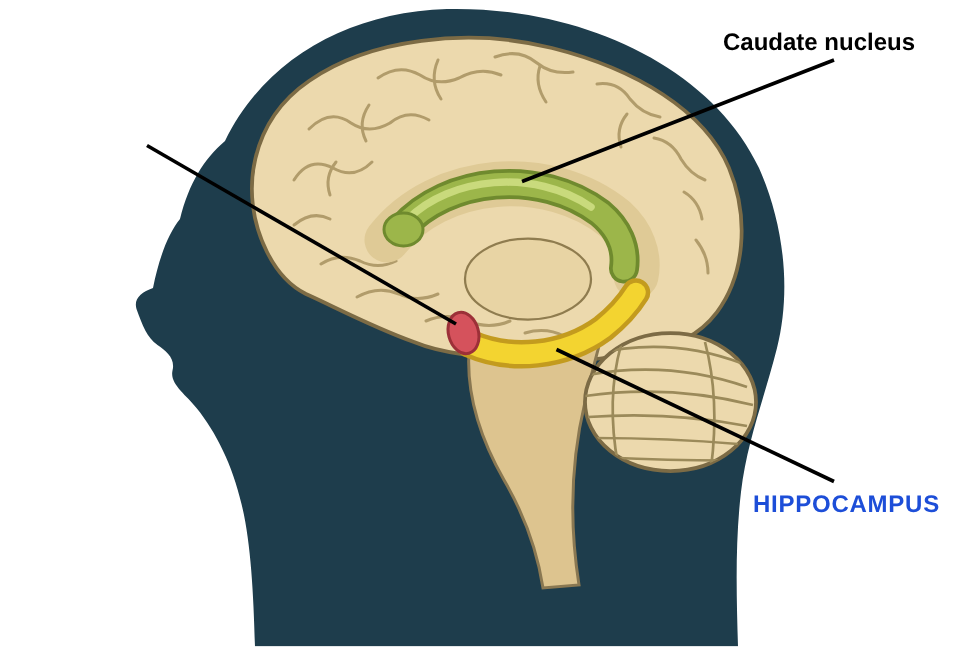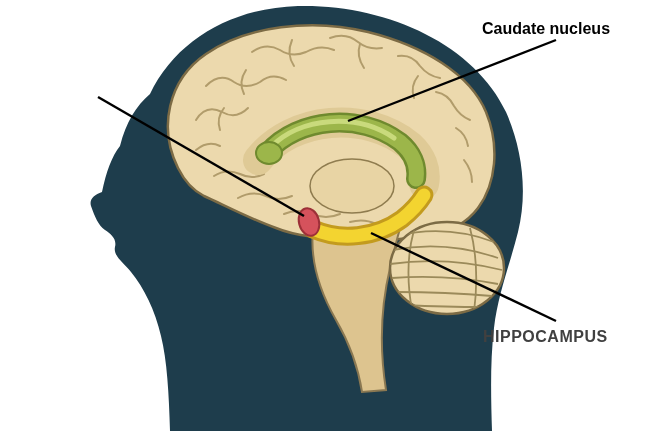--- a/index.html
+++ b/index.html
@@ -8,21 +8,21 @@
     width:647px;height:431px;
     background:#ffffff;
     overflow:hidden;
     font-family:"Liberation Sans", sans-serif;
   }
   .stage svg{position:absolute;left:0;top:0;width:647px;height:431px;}
   .label{position:absolute;font-weight:bold;white-space:nowrap;line-height:1;}
   .label-amygdala{left:8px;top:48px;font-size:36px;letter-spacing:4px;color:#d01616;
     font-family:"Liberation Sans","DejaVu Sans",sans-serif;}
   .label-caudate{left:482px;top:21px;font-size:16px;color:#000000;text-align:center;}
-  .label-hippocampus{left:483px;top:329px;font-size:16px;color:#404040;letter-spacing:.5px;}
+  .label-hippocampus{left:502px;top:329px;font-size:16px;color:#1d4ed8;letter-spacing:.5px;}
 </style>
 </head>
 <body>
 
 <div class="stage">
 
   <svg viewBox="0 0 647 431" xmlns="http://www.w3.org/2000/svg">
 
     <path d="M 298,6
          C 386,4 474,44 506,112

